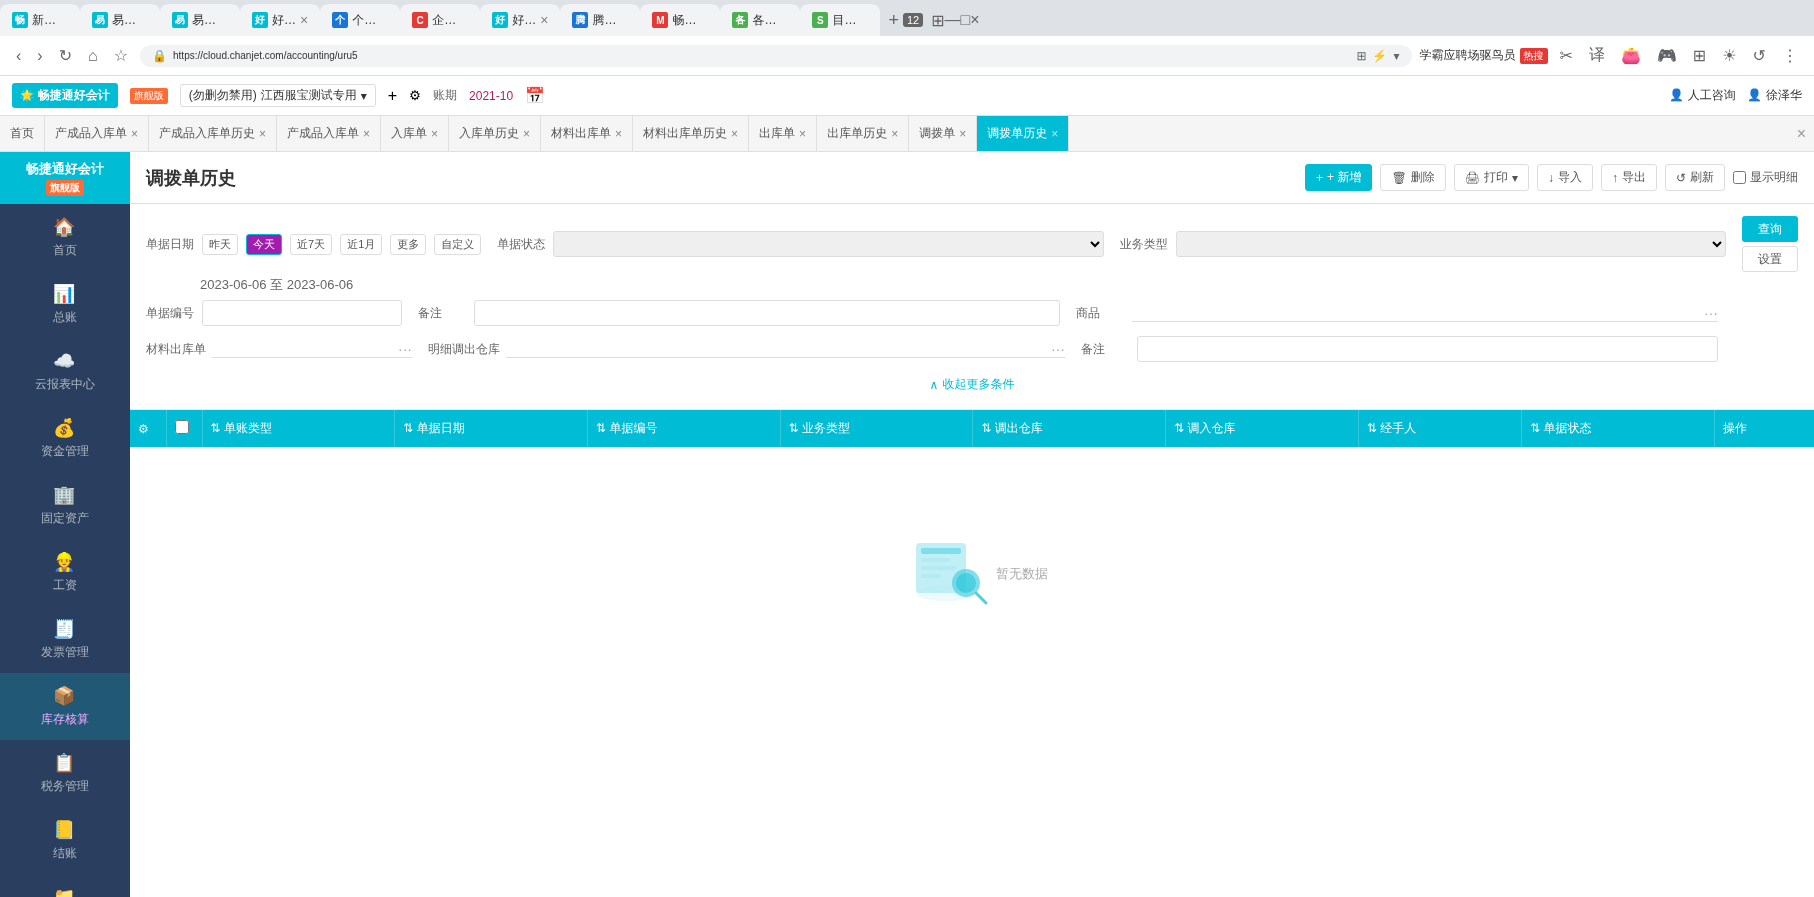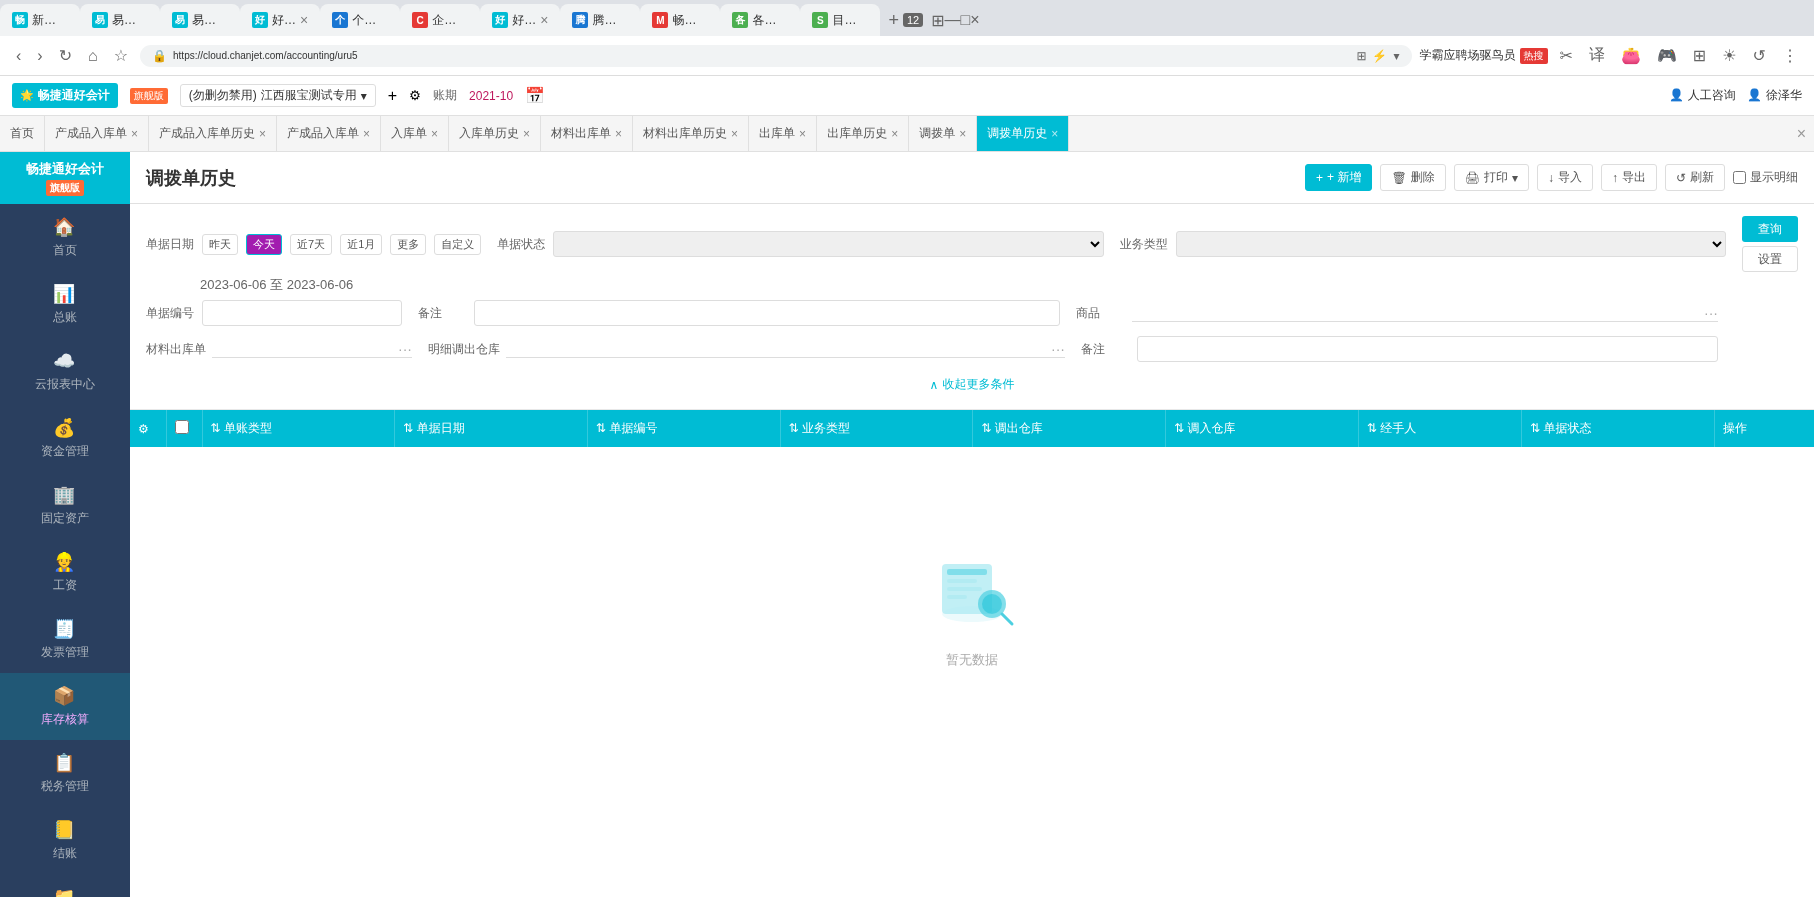--- a/index.html
+++ b/index.html
@@ -73,21 +73,21 @@
     .table-container { flex: 1; overflow: auto; }
     .data-table { width: 100%; border-collapse: collapse; }
     .table-header { background: #00bcd4; color: #fff; }
     .table-header th { padding: 10px 8px; font-size: 12px; text-align: left; font-weight: normal; white-space: nowrap; border-right: 1px solid rgba(255,255,255,0.2); cursor: pointer; }
     .table-header th:last-child { border-right: none; }
     .th-setting { width: 36px; text-align: center; }
     .th-check { width: 36px; text-align: center; }
     .header-checkbox { width: 14px; height: 14px; }
 
     
-    .empty-state { display: flex; flex-direction: column; align-items: center; justify-content: center; padding: 92px 0; color: #999; }
+    .empty-state { display: flex; align-items: center; justify-content: center; padding: 71px 0; color: #999; }
     .empty-icon { width: 100px; height: 100px; margin-bottom: 12px; }
     .empty-text { font-size: 13px; color: #aaa; }
 
     
     ::-webkit-scrollbar { width: 6px; height: 6px; }
     ::-webkit-scrollbar-track { background: #f1f1f1; }
     ::-webkit-scrollbar-thumb { background: #ccc; border-radius: 3px; }
   </style>
 </head>
 <body>

